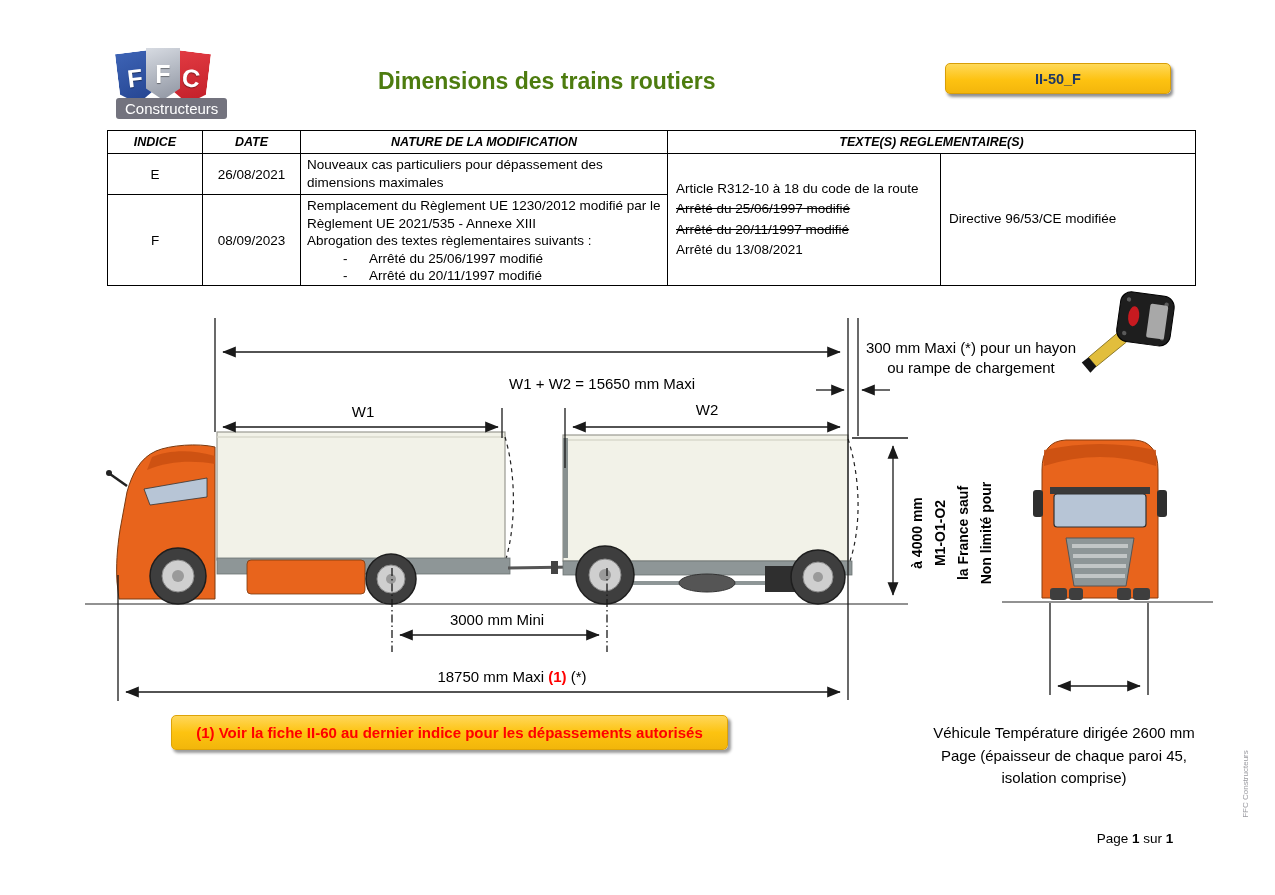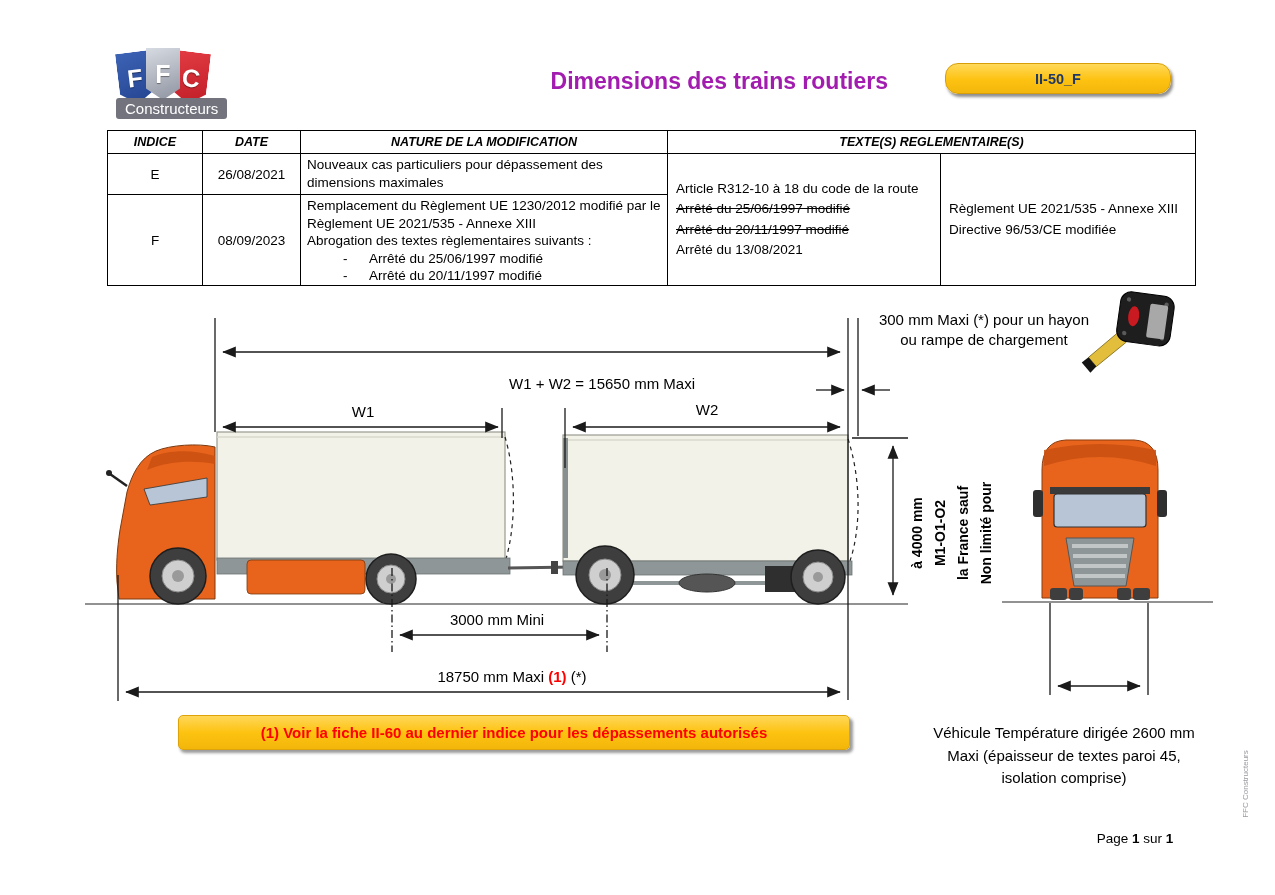--- a/index.html
+++ b/index.html
@@ -11,24 +11,24 @@
   .logo { position:absolute; left:116px; top:46px; width:130px; height:78px; }
   .logo .panel { position:absolute; width:34px; height:52px; color:#fff; font-weight:bold;
     font-size:25px; display:flex; align-items:center; justify-content:center;
     clip-path:polygon(0 0,100% 0,100% 78%,50% 100%,0 78%); text-shadow:0 1px 1px rgba(0,0,0,.4); }
   .logo .p1 { left:2px; top:6px; background:linear-gradient(160deg,#3d63b5,#23438f); transform:rotate(-7deg); }
   .logo .p2 { left:30px; top:2px; background:linear-gradient(160deg,#d7dbe2,#8d93a0); z-index:2; }
   .logo .p3 { left:58px; top:6px; background:linear-gradient(160deg,#e23b43,#c01d27); transform:rotate(7deg); }
   .logo .caption { position:absolute; left:0; top:52px; background:#73737e; color:#fff;
     font-size:15px; padding:2px 9px; border-radius:3px; white-space:nowrap; z-index:3; }
 
-  .title { position:absolute; left:378px; top:68px; width:510px; text-align:right;
-    font-size:23px; font-weight:bold; color:#a21caf; }
-
-  .badge { position:absolute; left:945px; top:63px; width:226px; height:31px; border-radius:13px;
+  .title { position:absolute; left:378px; top:68px; width:510px; text-align:left;
+    font-size:23px; font-weight:bold; color:#4d7c0f; }
+
+  .badge { position:absolute; left:945px; top:63px; width:226px; height:31px; border-radius:5px;
     background:linear-gradient(#ffd959,#fdc211 55%,#f3b60c); border:1px solid #d89e08;
     box-shadow:2px 3px 3px #8f8f8f; display:flex; align-items:center; justify-content:center;
     font-size:14.5px; font-weight:bold; color:#1f3864; }
 
   
   .rev-table { position:absolute; left:107px; top:130px; width:1089px;
     display:grid; grid-template-columns:95px 98px 367px 1fr; grid-template-rows:23px 41px 90px;
     border:1.5px solid #000; font-size:13.5px; background:#fff; }
   .cell { border-right:1px solid #000; border-bottom:1px solid #000; }
   .cell.last-col { border-right:none; }
@@ -42,21 +42,21 @@
   .sub { display:flex; flex-direction:column; justify-content:center; padding:0 8px; line-height:1.5; }
   .sub.s1 { border-right:1px solid #000; }
   .strike { text-decoration:line-through; }
 
   
   .dlabel { position:absolute; font-size:15px; line-height:1.35; color:#000; text-align:center; }
   .ref-red { color:#ff0000; font-weight:bold; }
   .height-note { position:absolute; left:868px; top:486px; width:168px; height:94px;
     transform:rotate(-90deg); display:flex; flex-direction:column-reverse; justify-content:center;
     font-size:14px; line-height:23px; font-weight:bold; text-align:center; }
-  .note-box { position:absolute; left:178px; width:672px; height:35px; border-radius:5px;
+  .note-box { position:absolute; left:171px; width:557px; height:35px; border-radius:5px;
     background:linear-gradient(#ffd75a,#fdc310 50%,#f2b60b); border:1px solid #dda308;
     box-shadow:2.5px 3px 3px #9b9b9b; display:flex; align-items:center; justify-content:center;
     font-size:15px; font-weight:bold; }
   .note-1 { top:715px; color:#ff0000; }
   .note-2 { top:768px; color:#1f3864; }
   .width-note { position:absolute; left:905px; top:722px; width:318px; text-align:center;
     font-size:15px; line-height:22.5px; }
   .page-num { position:absolute; left:1075px; top:831px; width:120px; text-align:center; font-size:13.5px; }
   .page-num b { font-weight:bold; }
   .side-text { position:absolute; left:1192px; top:778px; width:110px; height:12px;
@@ -213,21 +213,20 @@
     <div class="cell nature">Nouveaux cas particuliers pour dépassement des dimensions maximales</div>
 
     <div class="cell merged last-col">
       <div class="sub s1">
         <div>Article R312-10 à 18 du code de la route</div>
         <div class="strike">Arrêté du 25/06/1997 modifié</div>
         <div class="strike">Arrêté du 20/11/1997 modifié</div>
         <div>Arrêté du 13/08/2021</div>
       </div>
       <div class="sub">
-        <div>Règlement UE 2021/535 - Annexe XIII</div>
         <div>Directive 96/53/CE modifiée</div>
       </div>
     </div>
 
     <div class="cell cc last-row">F</div>
     <div class="cell cc last-row">08/09/2023</div>
     <div class="cell nature last-row">
       <div>Remplacement du Règlement UE 1230/2012 modifié par le Règlement UE 2021/535 - Annexe XIII</div>
       <div>Abrogation des textes règlementaires suivants :</div>
       <div class="bullet-row">
@@ -238,21 +237,21 @@
         <span class="dash">-</span>
         <span>Arrêté du 20/11/1997 modifié</span>
       </div>
     </div>
   </div>
 
   <div class="dlabel" style="left:395px;top:374px;width:300px;text-align:right;">W1 + W2 = 15650 mm Maxi</div>
   <div class="dlabel" style="left:313px;top:402px;width:100px;">W1</div>
   <div class="dlabel" style="left:657px;top:400px;width:100px;">W2</div>
 
-  <div class="dlabel" style="left:862px;top:310px;width:218px;margin-left:13px;">
+  <div class="dlabel" style="left:862px;top:338px;width:218px;">
     <div>300 mm Maxi (*) pour un hayon</div>
     <div>ou rampe de chargement</div>
   </div>
 
   <div class="height-note">
     <div>Non limité pour</div>
     <div>la France sauf</div>
     <div>M1-O1-O2</div>
     <div>à 4000 mm</div>
   </div>
@@ -260,21 +259,21 @@
   <div class="dlabel" style="left:397px;top:610px;width:200px;">3000 mm Mini</div>
 
   <div class="dlabel" style="left:362px;top:667px;width:300px;">
     <span>18750 mm Maxi </span><span class="ref-red">(1)</span><span> (*)</span>
   </div>
 
   <div class="note-box note-1">(1) Voir la fiche II-60 au dernier indice pour les dépassements autorisés</div>
 
   <div class="width-note">
     <div>Véhicule Température dirigée 2600 mm</div>
-    <div>Maxi (épaisseur de textes paroi 45,</div>
+    <div>Page (épaisseur de chaque paroi 45,</div>
     <div>isolation comprise)</div>
   </div>
 
   <div class="page-num">
     <span>Page </span><b>1</b><span> sur </span><b>1</b>
   </div>
   <div class="side-text">FFC Constructeurs</div>
 
 </div>
 

